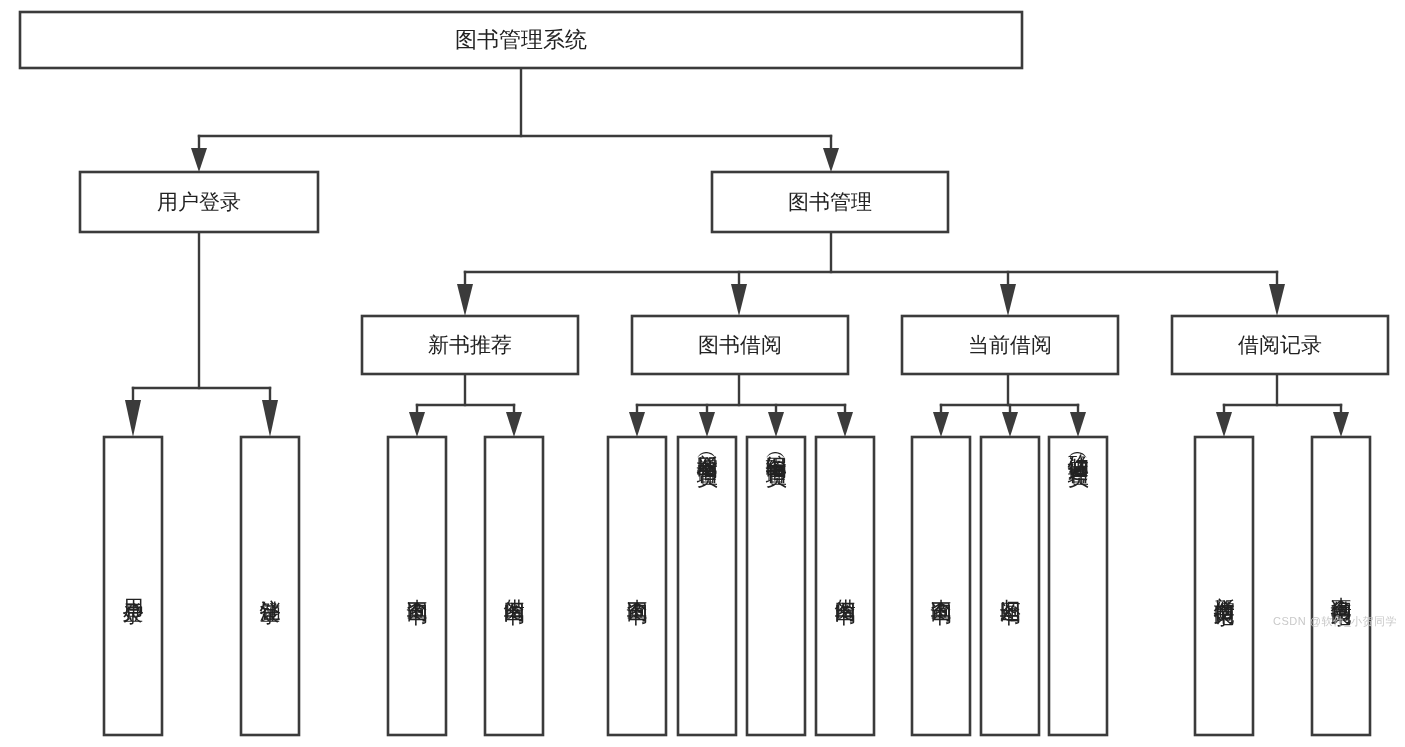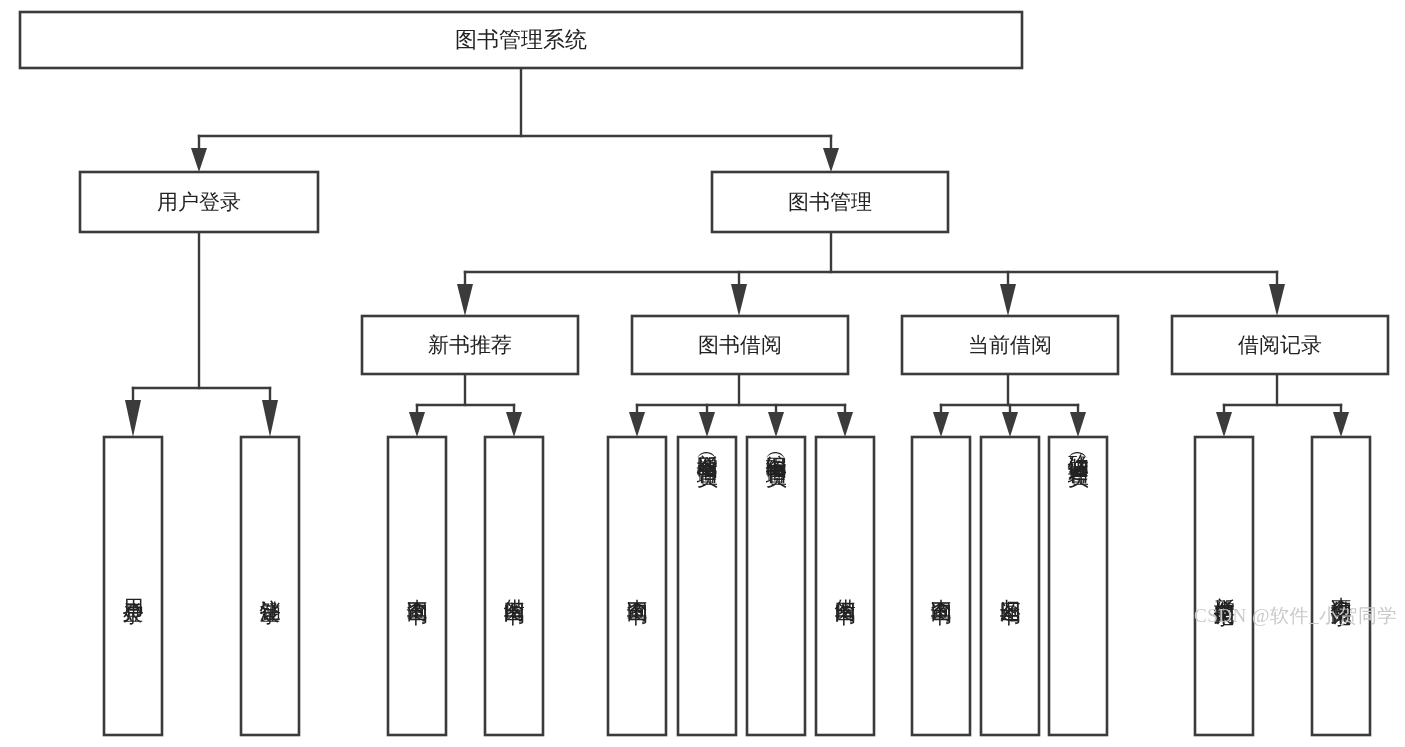--- a/index.html
+++ b/index.html
@@ -69,22 +69,22 @@
     font-size: 21px;
     line-height: 1.06;
     color: #222222;
     letter-spacing: 2px;
     white-space: nowrap;
   }
   .watermark {
     position: absolute;
     right: 8px;
     bottom: 4px;
-    font-family: Liberation Serif, serif;
-    font-size: 19px;
+    font-family: Liberation Sans, sans-serif;
+    font-size: 11px;
     color: #c9c9c9;
     letter-spacing: 0.5px;
     white-space: nowrap;
     text-align: center;
   }
 </style>
 </head>
 <body>
 
 <div id="diagram-root">

